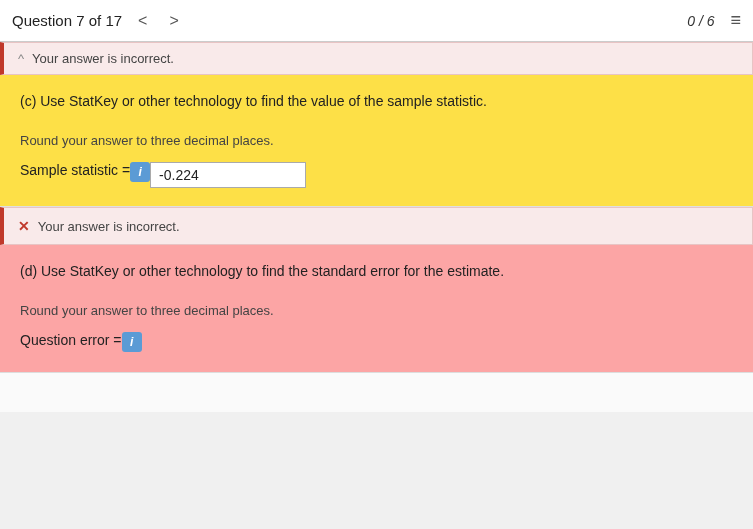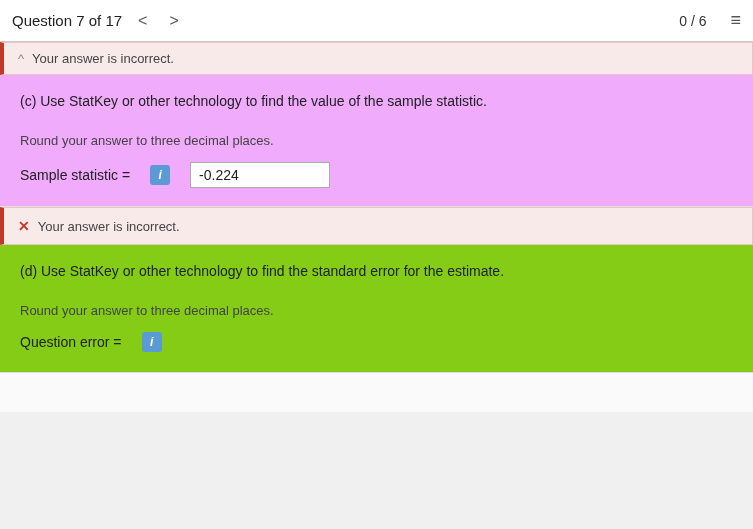--- a/index.html
+++ b/index.html
@@ -39,21 +39,22 @@
       border: none;
       cursor: pointer;
       font-size: 16px;
       color: #555;
       padding: 2px 6px;
     }
 
     .top-bar-right {
       display: flex;
       align-items: center;
-      gap: 24px;
+      gap: 16px;
+      font-style: italic;
     }
 
     .score-label {
       font-size: 14px;
       color: #333;
     }
 
     .menu-icon {
       font-size: 18px;
       color: #555;
@@ -75,42 +76,42 @@
       font-size: 13px;
       color: #444;
     }
 
     .incorrect-banner-top .caret-icon {
       color: #888;
       font-size: 13px;
     }
 
     .section-block {
-      background: #f0abfc;
+      background: #fde047;
       padding: 18px 20px 18px 20px;
       border-bottom: 1px solid #e0e0e0;
     }
 
     .section-text {
       font-size: 14px;
       color: #222;
       margin-bottom: 8px;
     }
 
     .round-note {
       font-size: 13px;
       color: #444;
       margin-bottom: 14px;
       margin-top: 24px;
     }
 
     .input-row {
       display: flex;
-      align-items: center;
-      gap: 20px;
+      align-items: flex-start;
+      gap: 0;
     }
 
     .input-label {
       font-size: 14px;
       color: #222;
       white-space: nowrap;
     }
 
     .info-btn {
       background: #5b9bd5;
@@ -125,21 +126,21 @@
       cursor: pointer;
       display: flex;
       align-items: center;
       justify-content: center;
     }
 
     .answer-input {
       border: 1px solid #aaa;
       padding: 4px 8px;
       font-size: 14px;
-      width: 140px;
+      width: 156px;
       background: #fff;
       color: #222;
     }
 
     .incorrect-banner {
       background: #f9eaea;
       border: 1px solid #e8c4c4;
       border-left: 4px solid #c0392b;
       padding: 10px 14px;
       display: flex;
@@ -150,21 +151,21 @@
       margin: 0;
     }
 
     .x-icon {
       color: #c0392b;
       font-weight: bold;
       font-size: 14px;
     }
 
     .section-block-2 {
-      background: #84cc16;
+      background: #fca5a5;
       padding: 18px 20px 20px 20px;
     }
 
     .bottom-bar {
       background: #fafafa;
       border-top: 1px solid #ddd;
       padding: 10px 20px;
       min-height: 40px;
     }
   </style>

